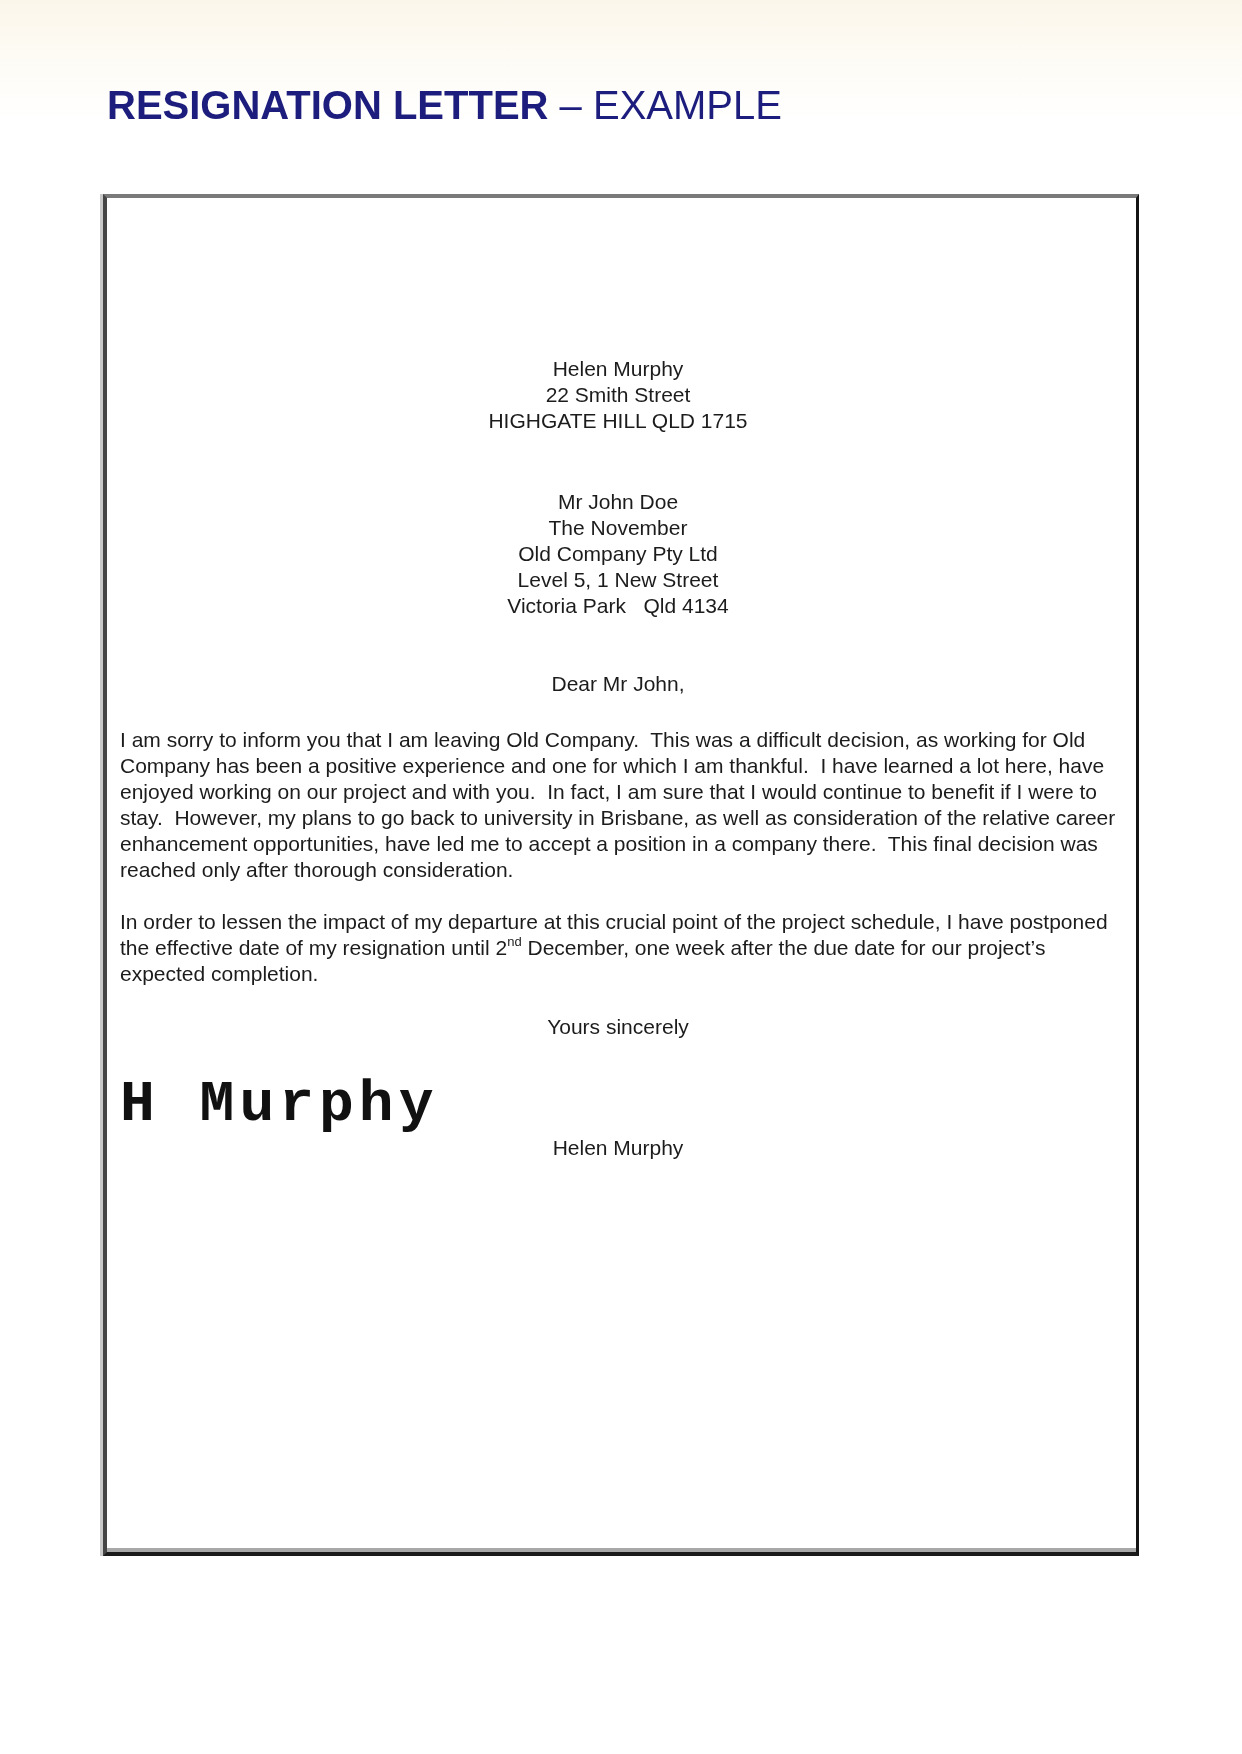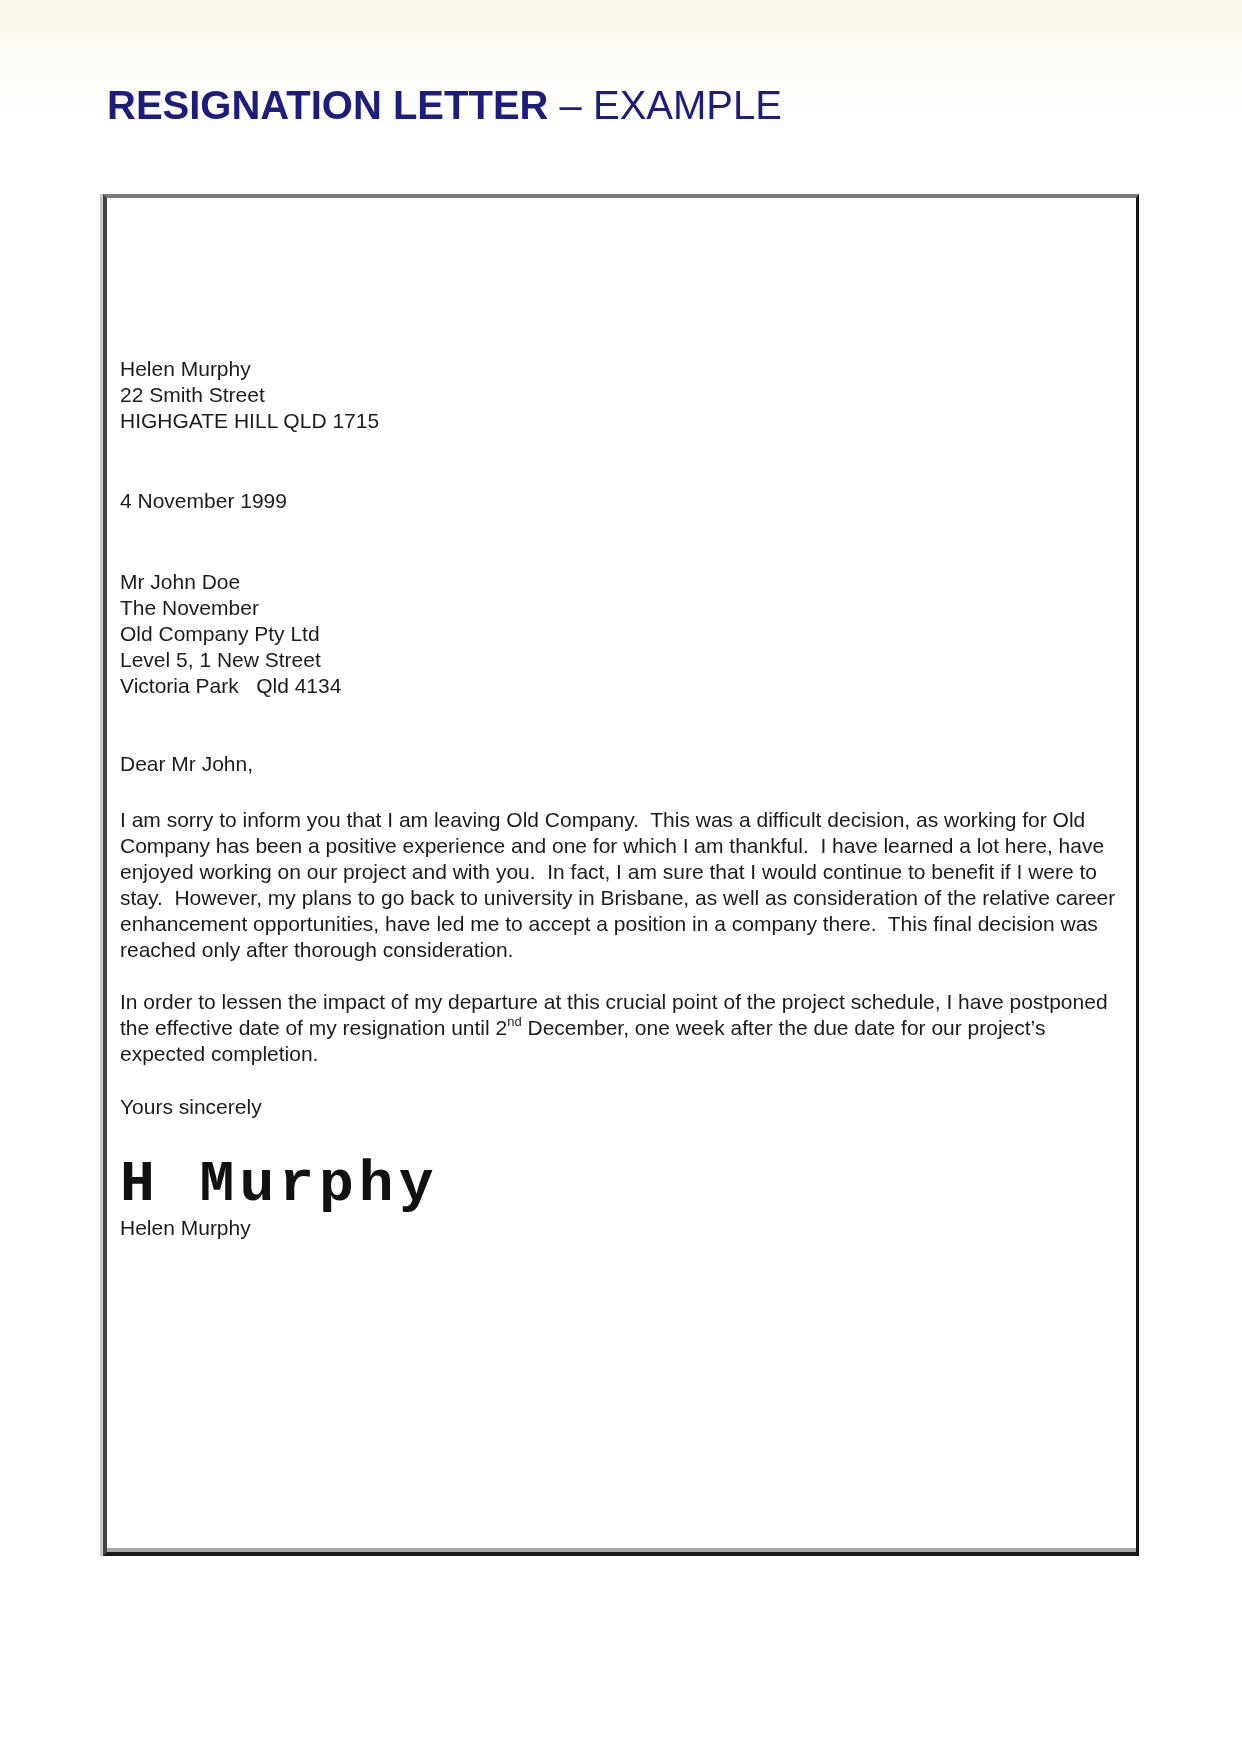--- a/index.html
+++ b/index.html
@@ -44,20 +44,21 @@
   }
   .letter-inner {
     padding: 0 20px 0 13px;
   }
   .letterhead-space { height: 158px; }
 
   .addr-line, .date-line, .salutation, .closing, .signed-name {
     font-size: 21px;
     line-height: 26px;
     white-space: pre-wrap;
+    text-align: center;
   }
   .body-para {
     margin: 26px 0 0 0;
     font-size: 21px;
     line-height: 26px;
     white-space: pre-wrap;
   }
   .body-para.first { margin-top: 30px; }
   .body-para sup {
     font-size: 13px;
@@ -91,21 +92,20 @@
     <div class="letter-inner">
 
       <div class="letterhead-space"></div>
 
       <div class="sender-block">
         <div class="addr-line">Helen Murphy</div>
         <div class="addr-line">22 Smith Street</div>
         <div class="addr-line">HIGHGATE HILL QLD 1715</div>
       </div>
 
-      <div class="date-line">4 November 1999</div>
 
       <div class="recipient-block">
         <div class="addr-line">Mr John Doe</div>
         <div class="addr-line">The November</div>
         <div class="addr-line">Old Company Pty Ltd</div>
         <div class="addr-line">Level 5, 1 New Street</div>
         <div class="addr-line">Victoria Park   Qld 4134</div>
       </div>
 
       <div class="salutation">Dear Mr John,</div>

